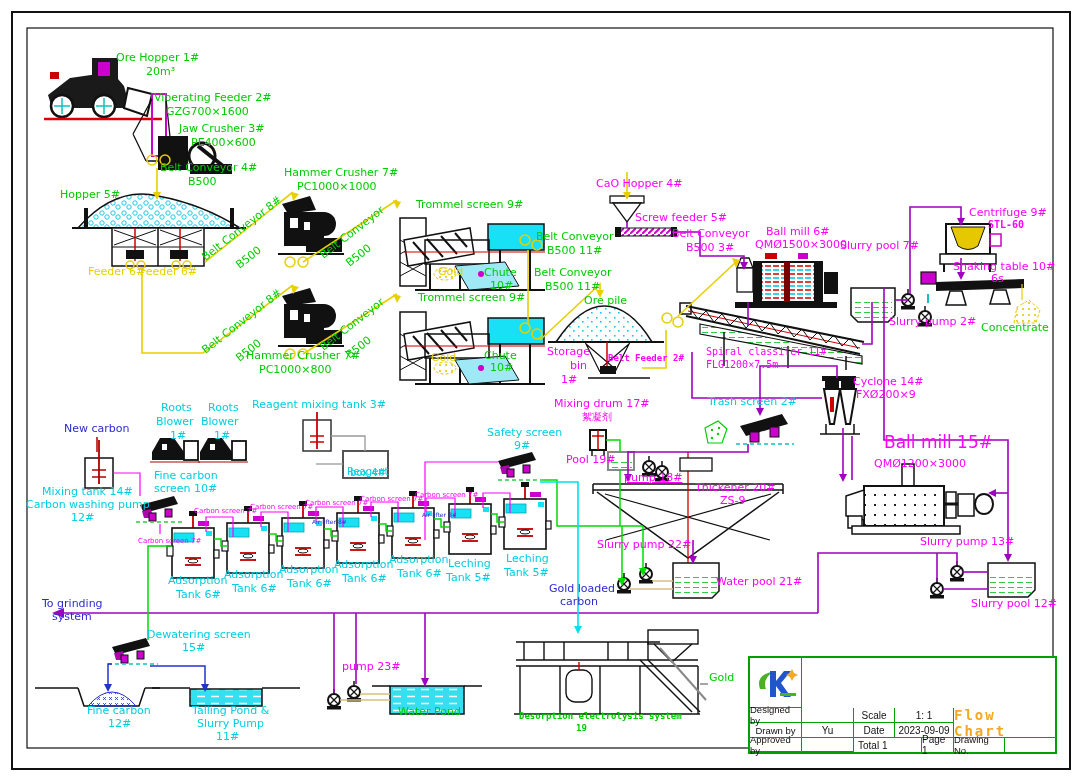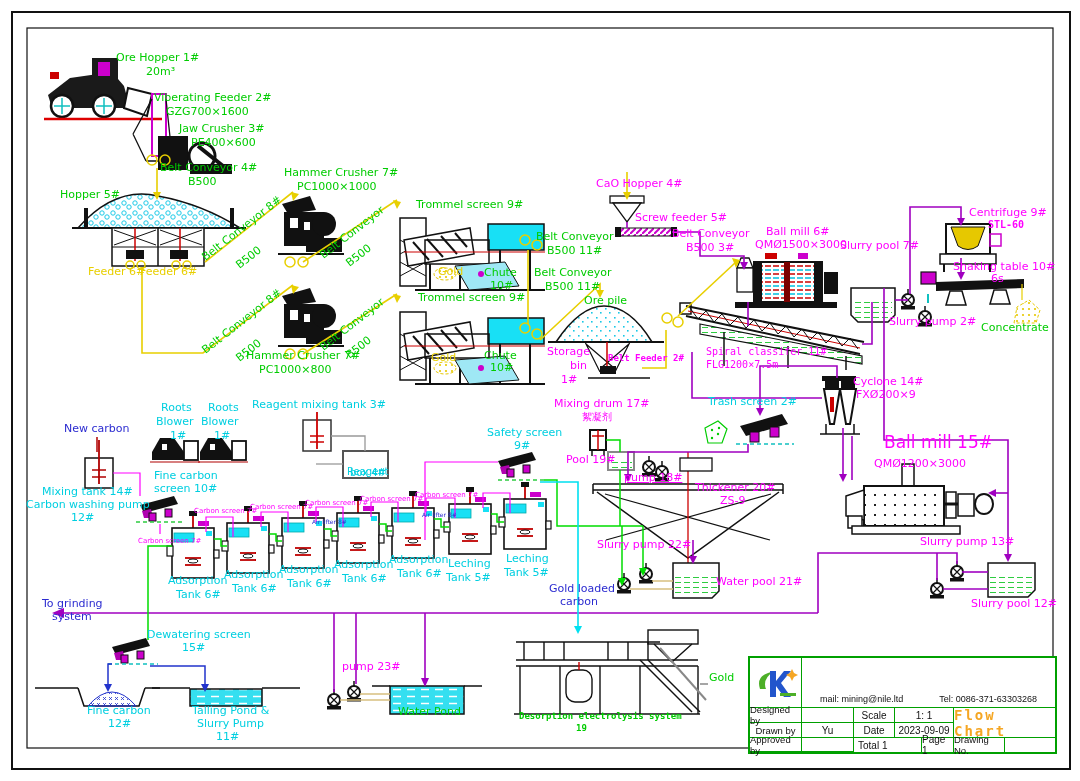--- a/index.html
+++ b/index.html
@@ -667,24 +667,20 @@
 
 <div class="tblock">
   <div class="tb tb-logo">
     <svg width="44" height="40" viewBox="0 0 44 40">
       <path d="M6 26 Q2 14 14 10 L20 8 Q8 16 12 26 Z" fill="#4caf28"></path>
       <path d="M16 8 h6 v10 l8 -10 h7 l-10 12 l10 14 h-7 l-8 -11 v11 h-6 z" fill="#2255cc"></path>
       <path d="M38 6 l2 4 l4 2 l-4 2 l-2 4 l-2 -4 l-4 -2 l4 -2 z" fill="#f5a623"></path>
       <rect x="26" y="30" width="16" height="3" fill="#4caf28"></rect>
     </svg>
   </div>
-  <div class="tb tb-mail">
-    <span>mail: mining@nile.ltd</span>
-    <span>Tel:  0086-371-63303268</span>
-  </div>
   <div class="tb tb-c1 r1">Designed by</div>
   <div class="tb tb-c2 r1"></div>
   <div class="tb tb-c3 r1">Scale</div>
   <div class="tb tb-c4 r1">1:  1</div>
   <div class="tb tb-flow">Flow Chart</div>
   <div class="tb tb-c1 r2">Drawn by</div>
   <div class="tb tb-c2 r2">Yu</div>
   <div class="tb tb-c3 r2">Date</div>
   <div class="tb tb-c4 r2">2023-09-09</div>
   <div class="tb tb-c1 r3">Approved by</div>

